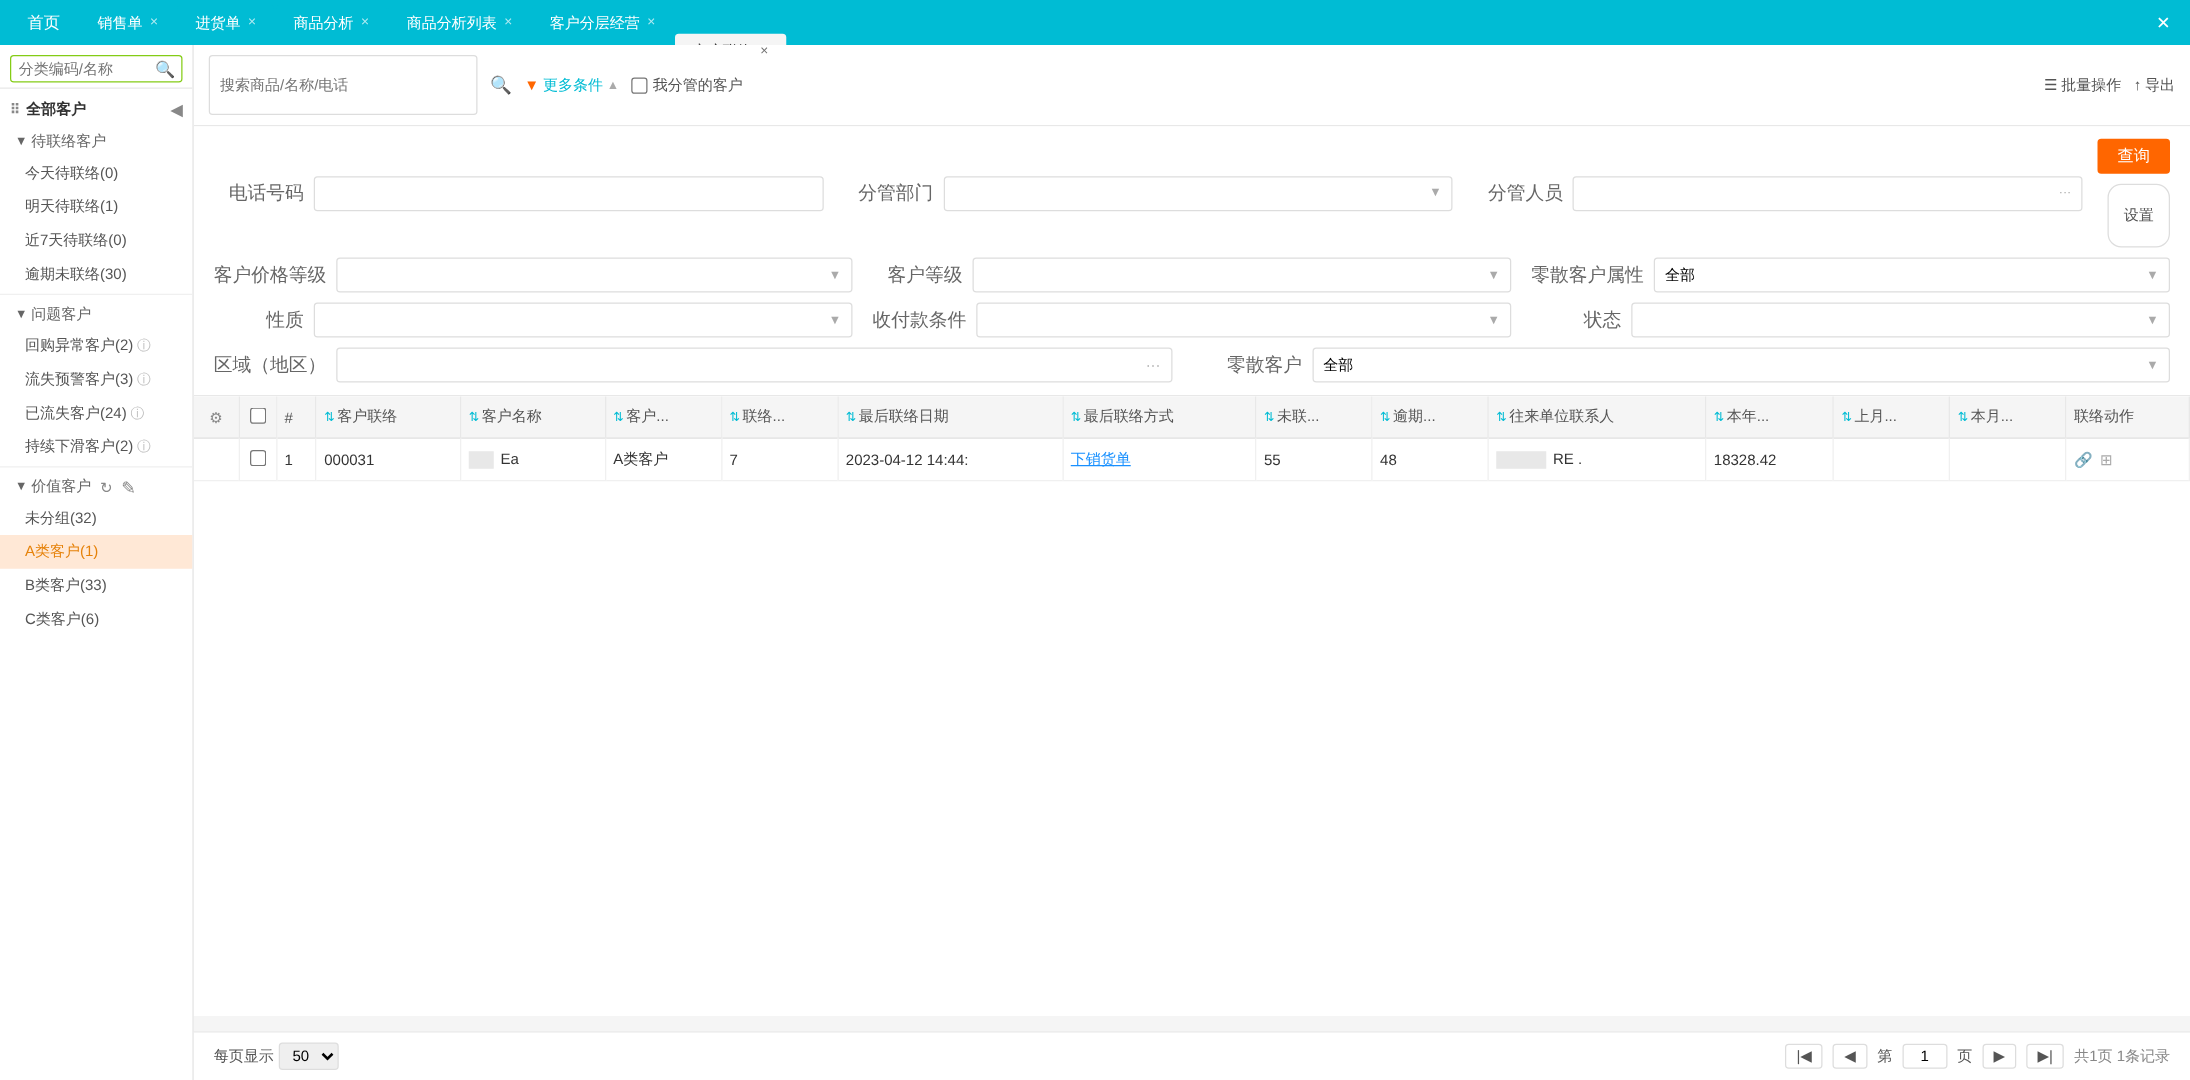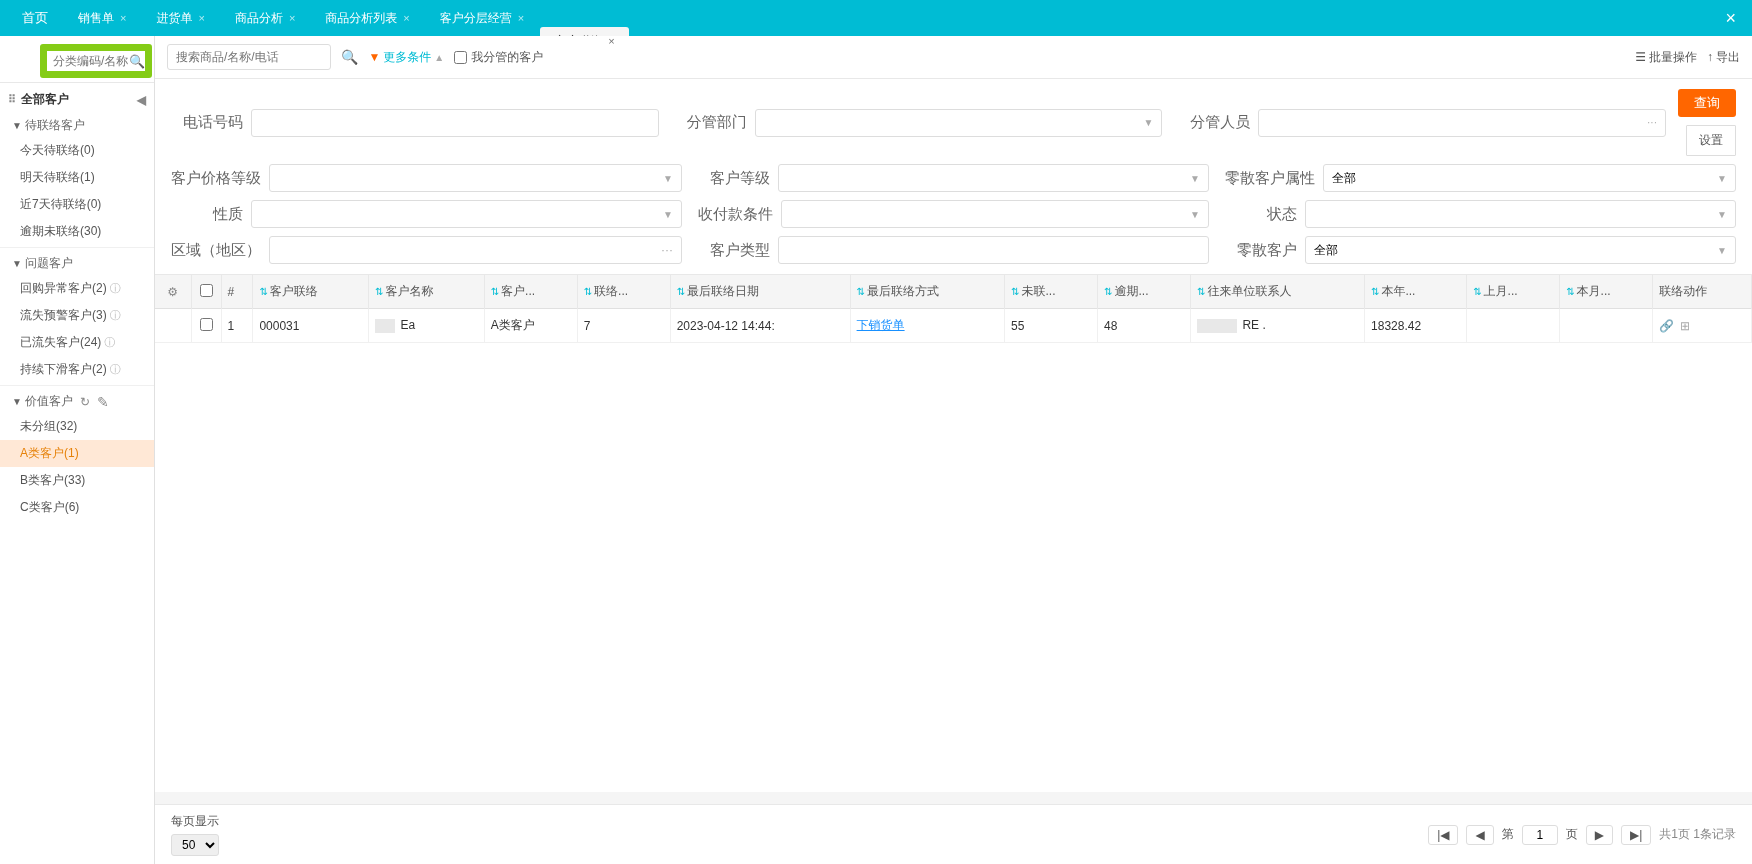--- a/index.html
+++ b/index.html
@@ -65,28 +65,27 @@
       flex-direction: column;
       overflow-y: auto;
     }
     .sidebar-search {
       padding: 8px 8px 4px;
       display: flex;
       align-items: center;
       border-bottom: 1px solid #e8e8e8;
     }
     .sidebar-search input {
-      border: 7px solid #84cc16;
+      border: 1px solid #84cc16;
       border-radius: 3px;
       padding: 3px 6px;
       width: 100%;
       font-size: 12px;
       outline: none;
       color: #999;
-      margin-left: 32px;
     }
     .sidebar-search .search-icon {
       margin-left: -22px;
       color: #00bcd4;
       cursor: pointer;
       font-size: 13px;
     }
     .sidebar-section-header {
       display: flex;
       align-items: center;
@@ -151,22 +150,22 @@
       background: #fff;
       padding: 8px 12px;
       display: flex;
       align-items: center;
       gap: 10px;
       border-bottom: 1px solid #e8e8e8;
     }
     .filter-search-input {
       border: 1px solid #ddd;
       border-radius: 3px;
-      padding: 5px 8px;
-      width: 164px;
+      padding: 16px 8px;
+      width: 215px;
       font-size: 12px;
       outline: none;
     }
     .filter-search-btn {
       color: #00bcd4;
       cursor: pointer;
       font-size: 14px;
     }
     .filter-more {
       color: #00bcd4;
@@ -269,22 +268,22 @@
       border: none;
       border-radius: 3px;
       padding: 5px 16px;
       cursor: pointer;
       font-size: 13px;
     }
     .settings-btn {
       background: white;
       color: #555;
       border: 1px solid #ddd;
-      border-radius: 1px;
-      padding: 6px 12px;
+      border-radius: 11px;
+      padding: 16px 12px;
       cursor: pointer;
       font-size: 12px;
       margin-top: 4px;
     }
     .query-settings-col {
       display: flex;
       flex-direction: column;
       align-items: flex-end;
       gap: 4px;
       margin-left: 12px;
@@ -351,23 +350,22 @@
       border-top: 1px solid #e8e8e8;
       padding: 8px 16px;
       display: flex;
       align-items: center;
       gap: 8px;
       font-size: 12px;
       color: #555;
     }
     .footer-per-page {
       display: flex;
-      align-items: flex-end;
+      align-items: center;
       gap: 4px;
-      flex-direction: column;
     }
     .footer-select {
       border: 1px solid #ddd;
       border-radius: 3px;
       padding: 2px 6px;
       font-size: 12px;
     }
     .footer-spacer { flex: 1; }
     .footer-nav-btn {
       border: 1px solid #ddd;
@@ -628,26 +626,20 @@
 
       <div class="filter-row">
         <div class="filter-field">
           <span class="filter-label">区域（地区）</span>
           <div class="filter-select">
             <span></span>
             <span class="filter-dots">···</span>
           </div>
         </div>
         <div class="filter-gap"></div>
-        <div class="filter-field">
-          <span class="filter-label">客户类型</span>
-          <div class="filter-select">
-            <span></span>
-          </div>
-        </div>
         <div class="filter-gap"></div>
         <div class="filter-field">
           <span class="filter-label">零散客户</span>
           <div class="filter-select">
             <span>全部</span>
             <span class="filter-select-arrow">▼</span>
           </div>
         </div>
       </div>
     </div>

